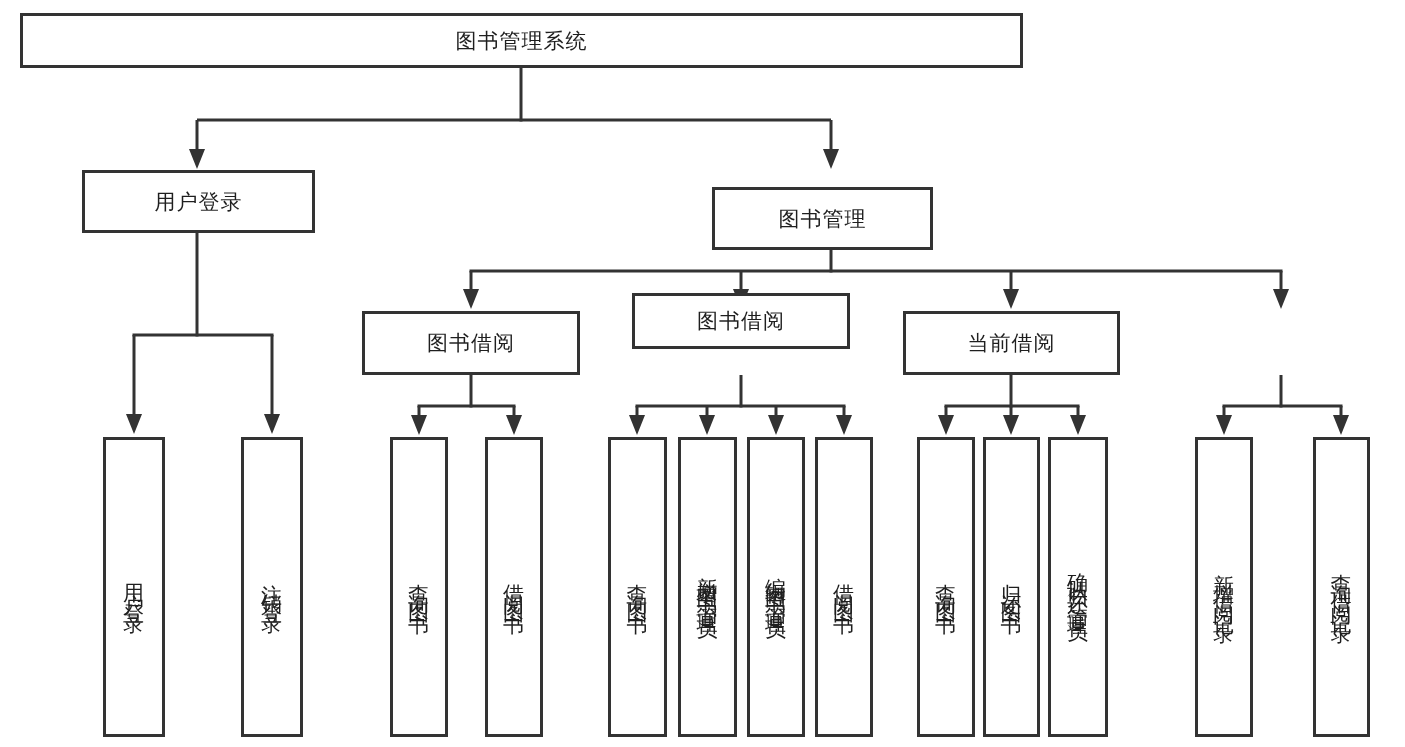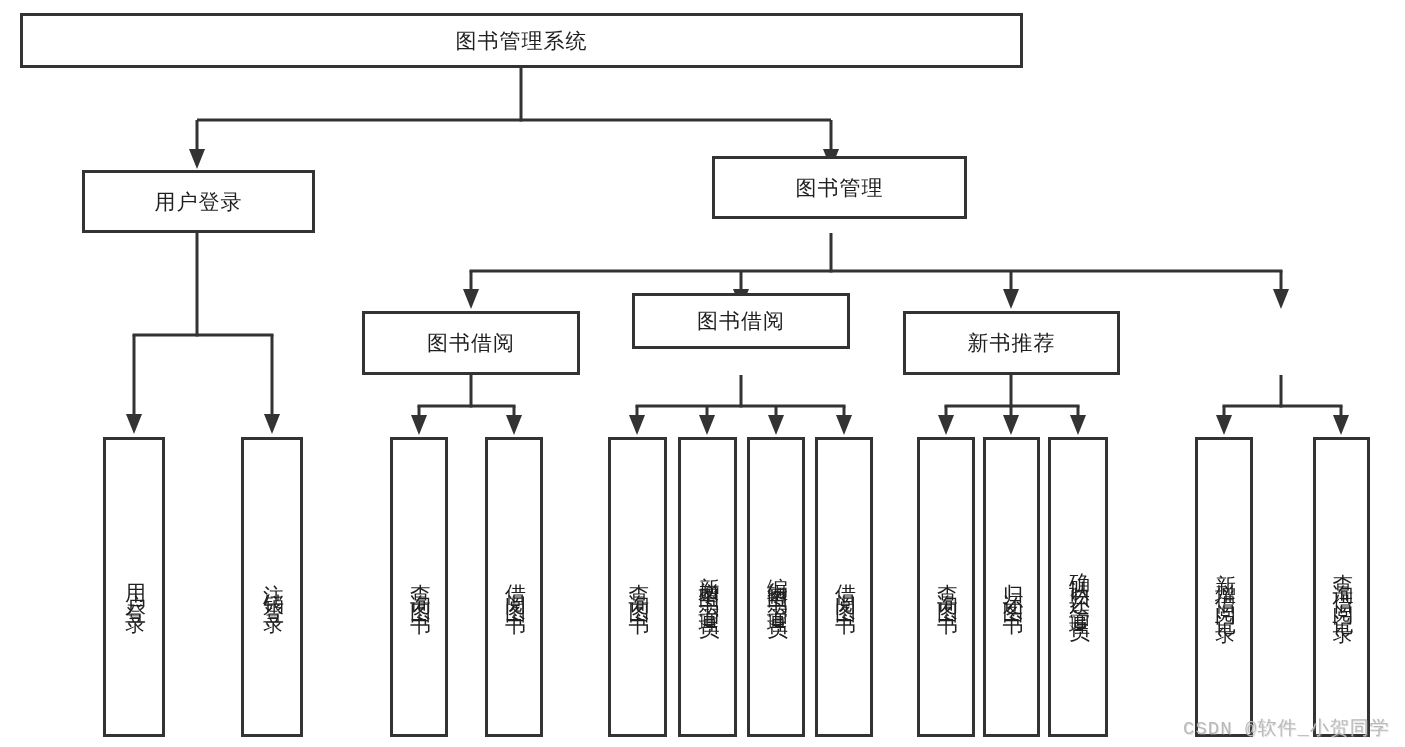--- a/index.html
+++ b/index.html
@@ -1,21 +1,21 @@
 <!DOCTYPE html>
 <html style="--line: #333333; --text: #1f1f1f; --bg: #ffffff; --wm: #b9b9b9;"><head>
 <meta charset="utf-8">
 <style>
   html, body { margin: 0; padding: 0; background: #ffffff; }
   .canvas {
     position: relative;
     width: 1405px;
     height: 747px;
     background: var(--bg, #ffffff);
-    font-family: Liberation Mono, monospace;
+    font-family: Liberation Sans, sans-serif;
     overflow: hidden;
   }
   .connectors {
     position: absolute;
     left: 0; top: 0;
     width: 1405px; height: 747px;
   }
   .connectors line { stroke: var(--line, #333333); stroke-width: 3; }
   .connectors polygon { fill: var(--line, #333333); }
   .hbox {
@@ -134,39 +134,38 @@
       <line x1="1224" y1="406" x2="1224" y2="419"></line>
       <polygon points="1216,415 1232,415 1224,435"></polygon>
       <line x1="1341" y1="406" x2="1341" y2="419"></line>
       <polygon points="1333,415 1349,415 1341,435"></polygon>
     </g>
   </svg>
 
   <div class="hbox" style="left:20px;top:13px;width:1003px;height:55px">图书管理系统</div>
 
   <div class="hbox" style="left:82px;top:170px;width:233px;height:63px">用户登录</div>
-  <div class="hbox" style="left:712px;top:156px;width:255px;height:63px">图书管理</div>
+  <div class="hbox" style="left:712px;top:187px;width:221px;height:63px">图书管理</div>
 
   <div class="hbox" style="left:362px;top:311px;width:218px;height:64px">图书借阅</div>
   <div class="hbox" style="left:632px;top:293px;width:218px;height:56px">图书借阅</div>
-  <div class="hbox" style="left:903px;top:311px;width:217px;height:64px">新书推荐</div>
+  <div class="hbox" style="left:903px;top:311px;width:217px;height:64px">当前借阅</div>
 
   <div class="vbox" style="left:103px;top:437px;width:62px;height:300px">用户登录</div>
   <div class="vbox" style="left:241px;top:437px;width:62px;height:300px">注销登录</div>
 
   <div class="vbox" style="left:390px;top:437px;width:58px;height:300px">查询图书</div>
   <div class="vbox" style="left:485px;top:437px;width:58px;height:300px">借阅图书</div>
 
   <div class="vbox" style="left:608px;top:437px;width:59px;height:300px">查询图书</div>
   <div class="vbox" style="left:678px;top:437px;width:59px;height:300px;letter-spacing:6px">新增图书（管理员）</div>
   <div class="vbox" style="left:747px;top:437px;width:58px;height:300px;letter-spacing:6px">编辑图书（管理员）</div>
   <div class="vbox" style="left:815px;top:437px;width:58px;height:300px">借阅图书</div>
 
   <div class="vbox" style="left:917px;top:437px;width:58px;height:300px">查询图书</div>
   <div class="vbox" style="left:983px;top:437px;width:57px;height:300px">归还图书</div>
   <div class="vbox" style="left:1048px;top:437px;width:60px;height:300px;letter-spacing:7px">确认归还（管理员）</div>
 
   <div class="vbox" style="left:1195px;top:437px;width:58px;height:300px">新增借阅记录</div>
   <div class="vbox" style="left:1313px;top:437px;width:57px;height:300px">查询借阅记录</div>
 
-  <div class="watermark">CSDN @软件_小贺同学</div>
 
 </div>
 
 </body></html>

